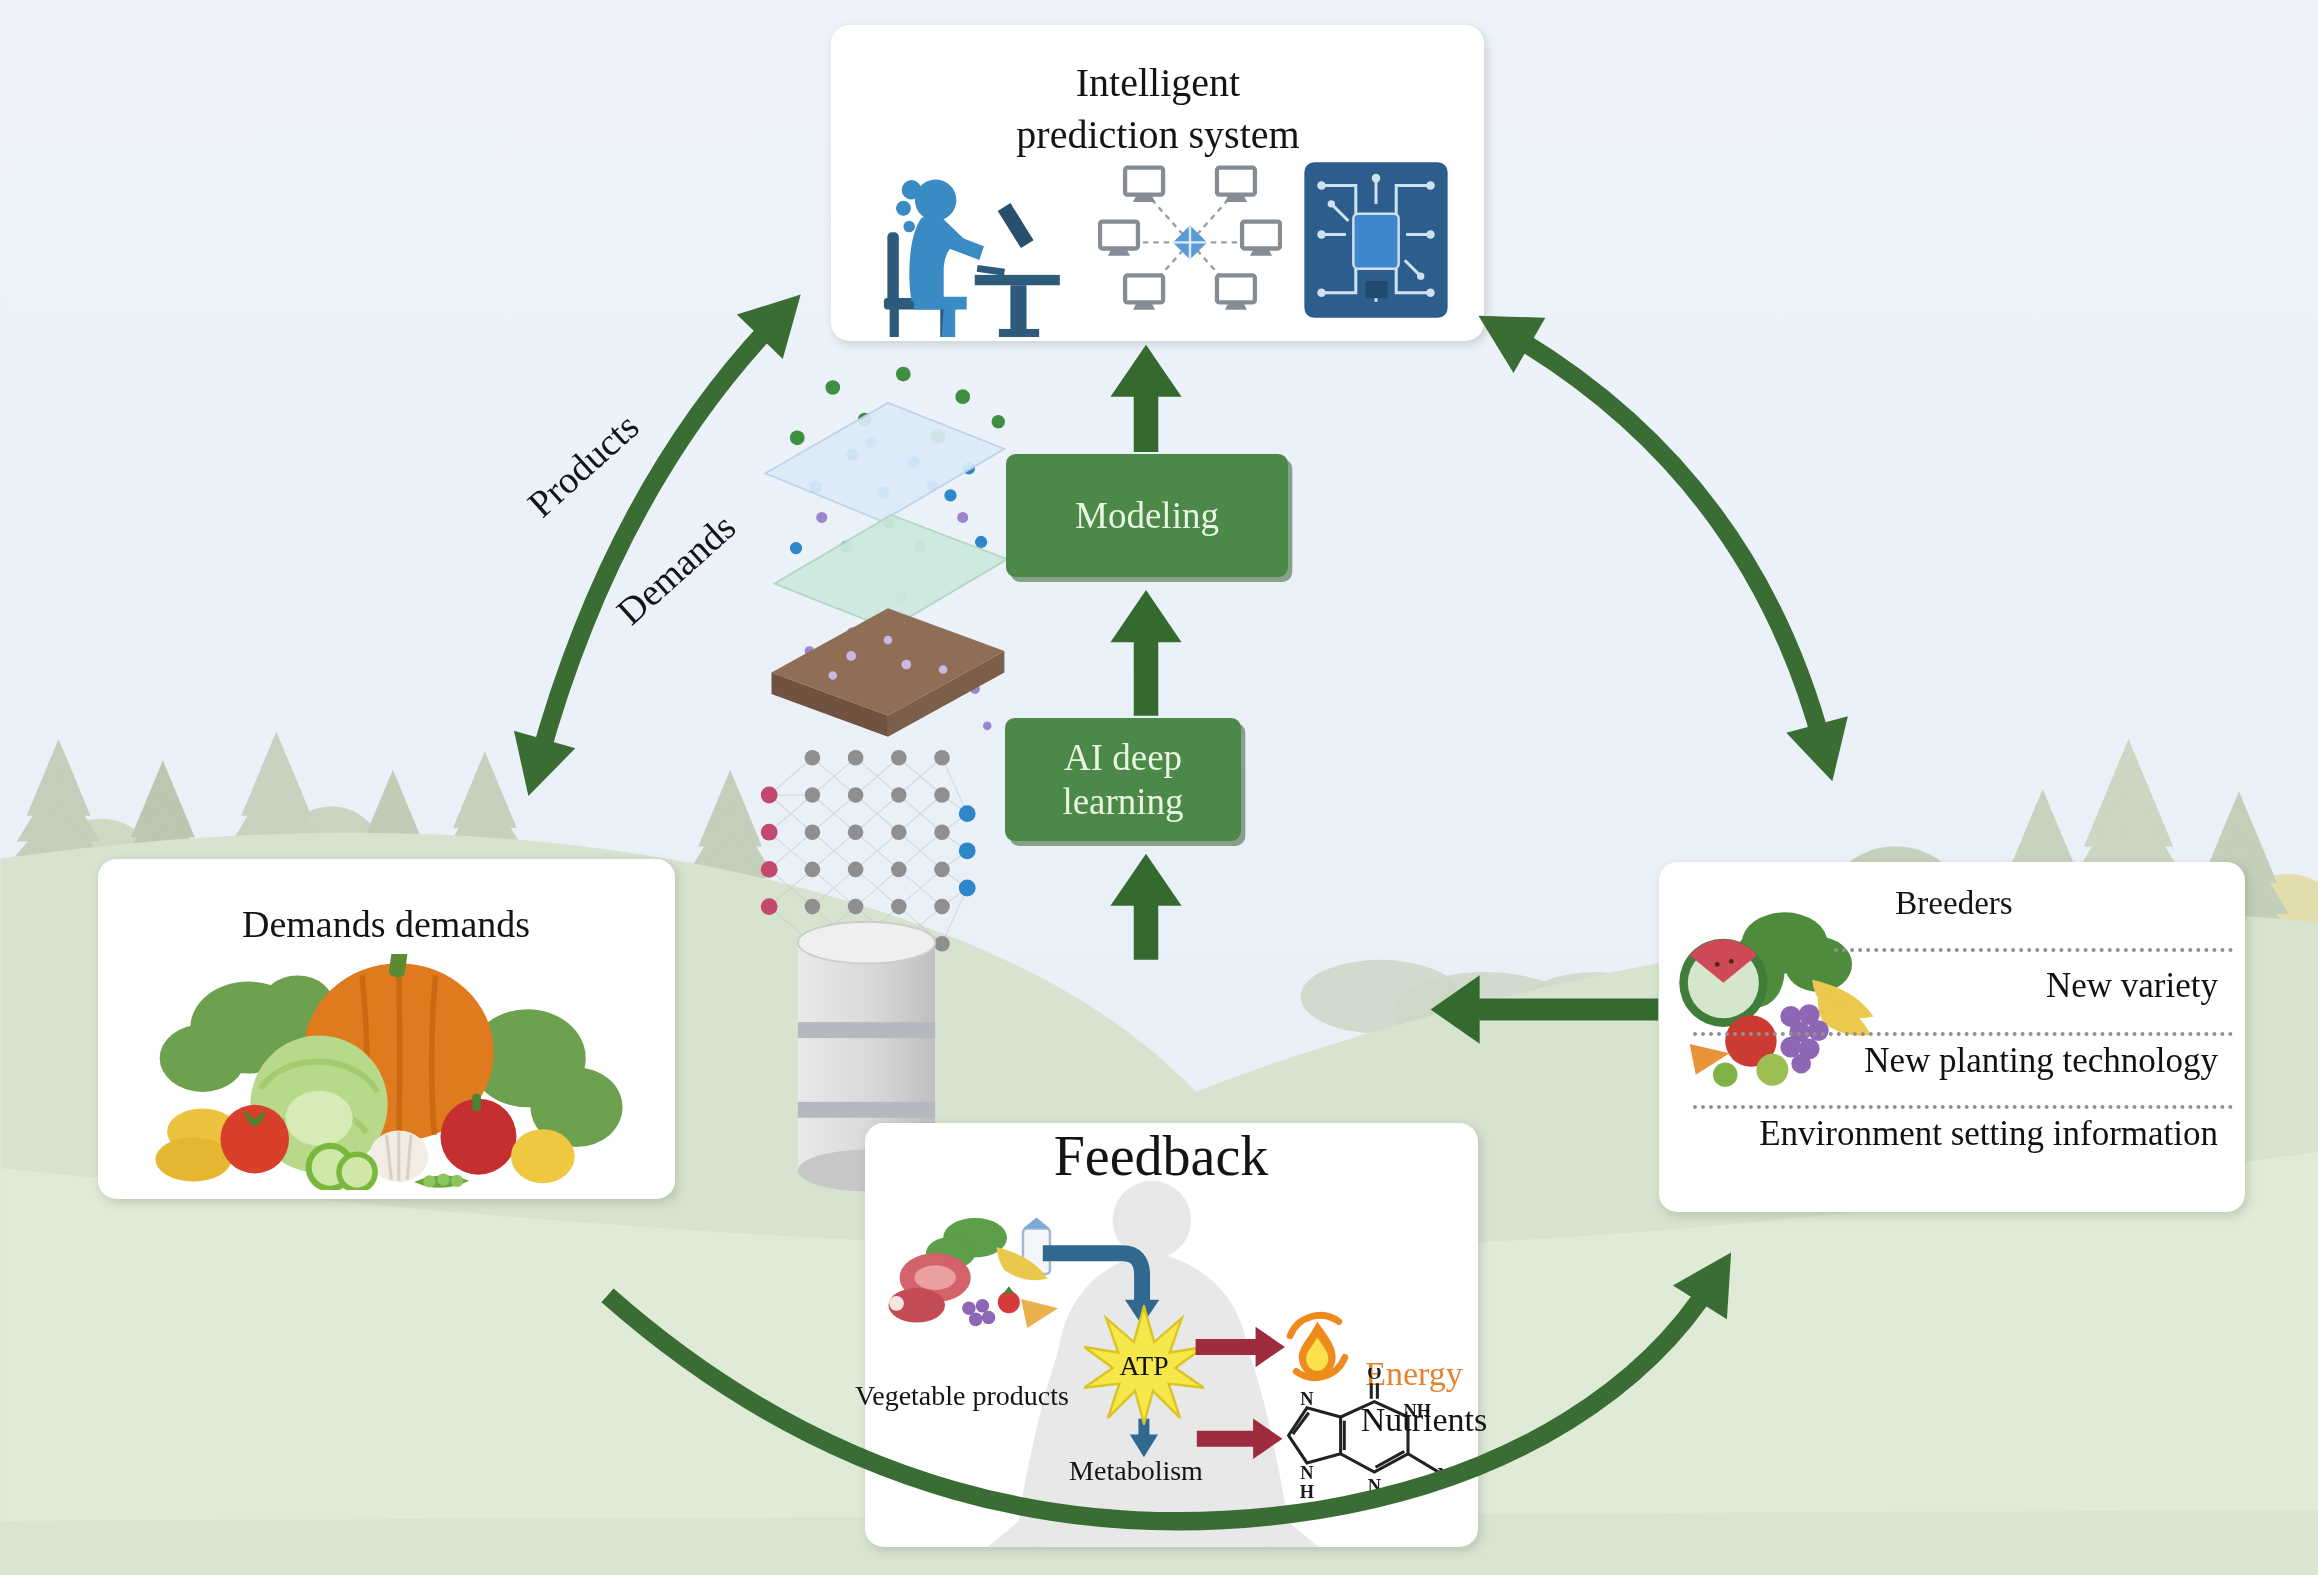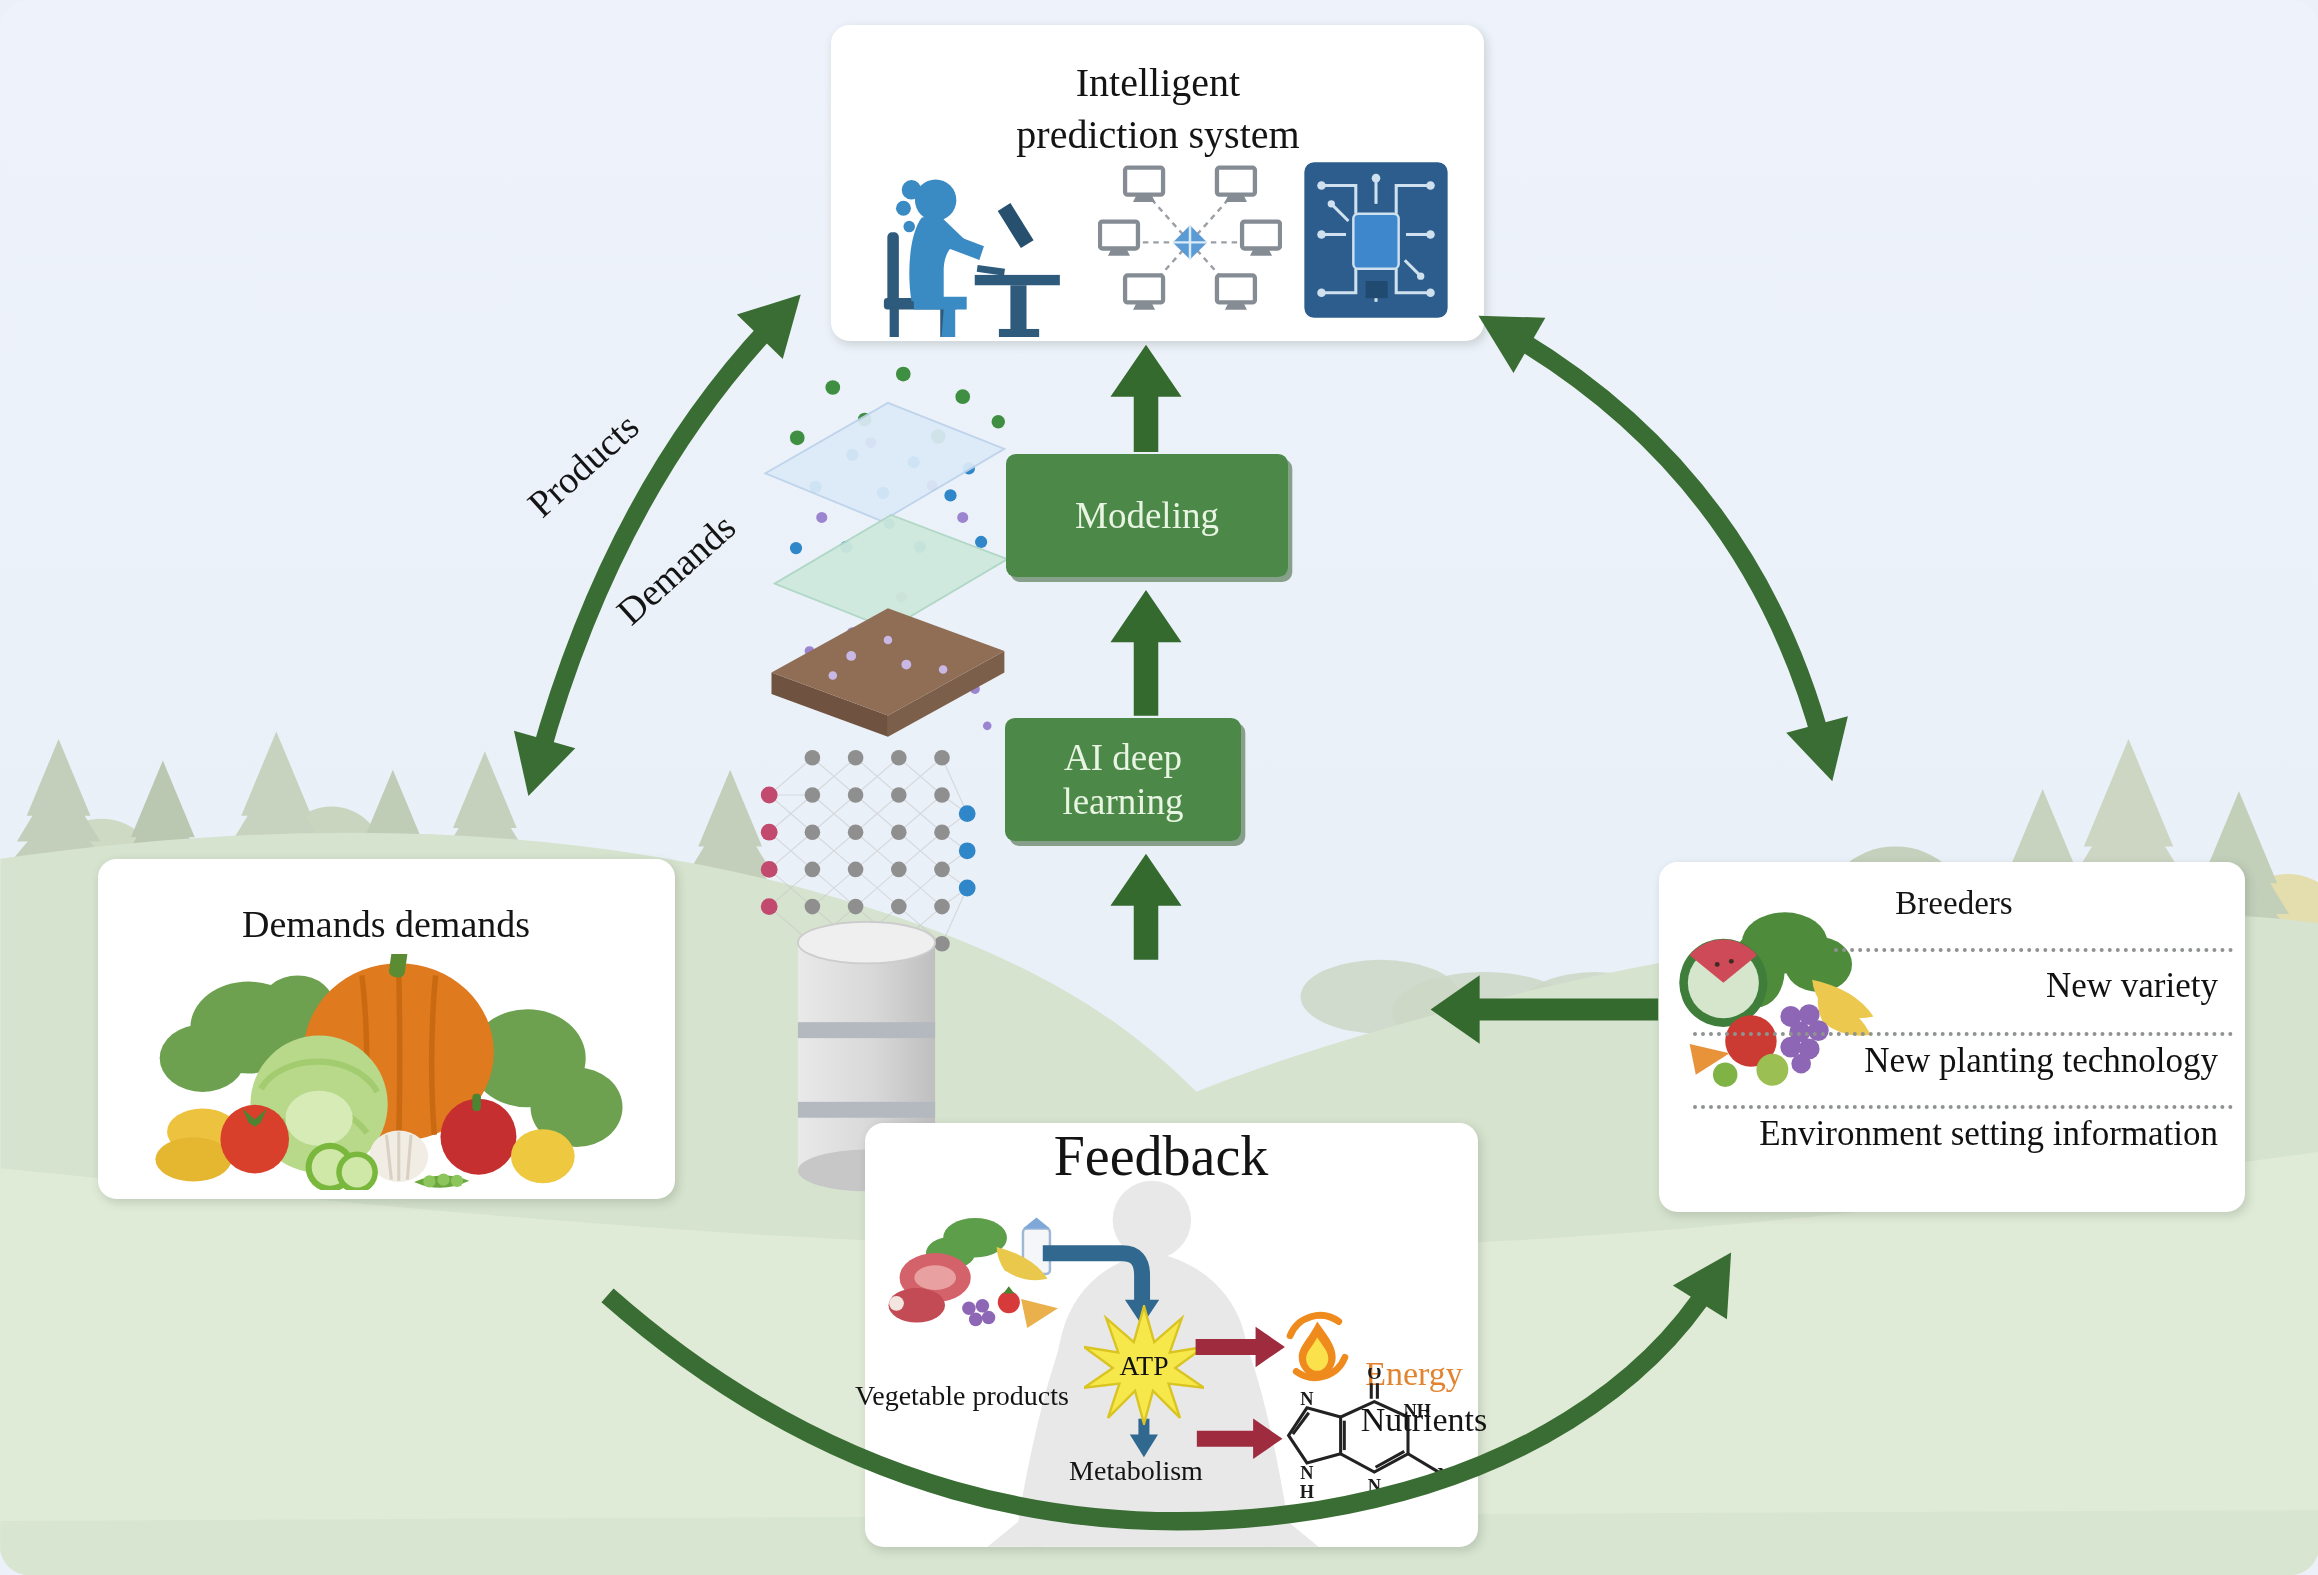--- a/index.html
+++ b/index.html
@@ -1,17 +1,17 @@
 <!DOCTYPE html>
 <html style="font-size:9.8px"><head>
 <meta charset="utf-8">
 <style>
   html,body{margin:0;padding:0;background:#ecf1f9;}
   .stage{position:relative;width:2319px;height:1575px;overflow:hidden;
-         font-family:"Liberation Serif","DejaVu Serif",serif;border-radius:29px;}
+         font-family:"Liberation Serif","DejaVu Serif",serif;}
   .abs{position:absolute;}
   .txt{font-family:"Liberation Serif","DejaVu Serif",serif;color:#141414;white-space:nowrap;}
   .ctr{transform:translate(-50%,-50%);}
   .whitebox{position:absolute;background:#ffffff;border-radius:18.4px;
             box-shadow:2.5px 3.7px 9.8px rgba(70,85,70,.20);}
   .gbox{position:absolute;background:#4c8948;border-radius:9.8px;
         box-shadow:4.3px 4.9px 0 rgba(52,92,48,.55);display:flex;align-items:center;
         justify-content:center;flex-direction:column;}
   .glabel{color:#e9f5e3;font-size:37px;line-height:1.18;text-align:left;}
   .rot{transform:translate(-50%,-50%) rotate(-42deg);}

